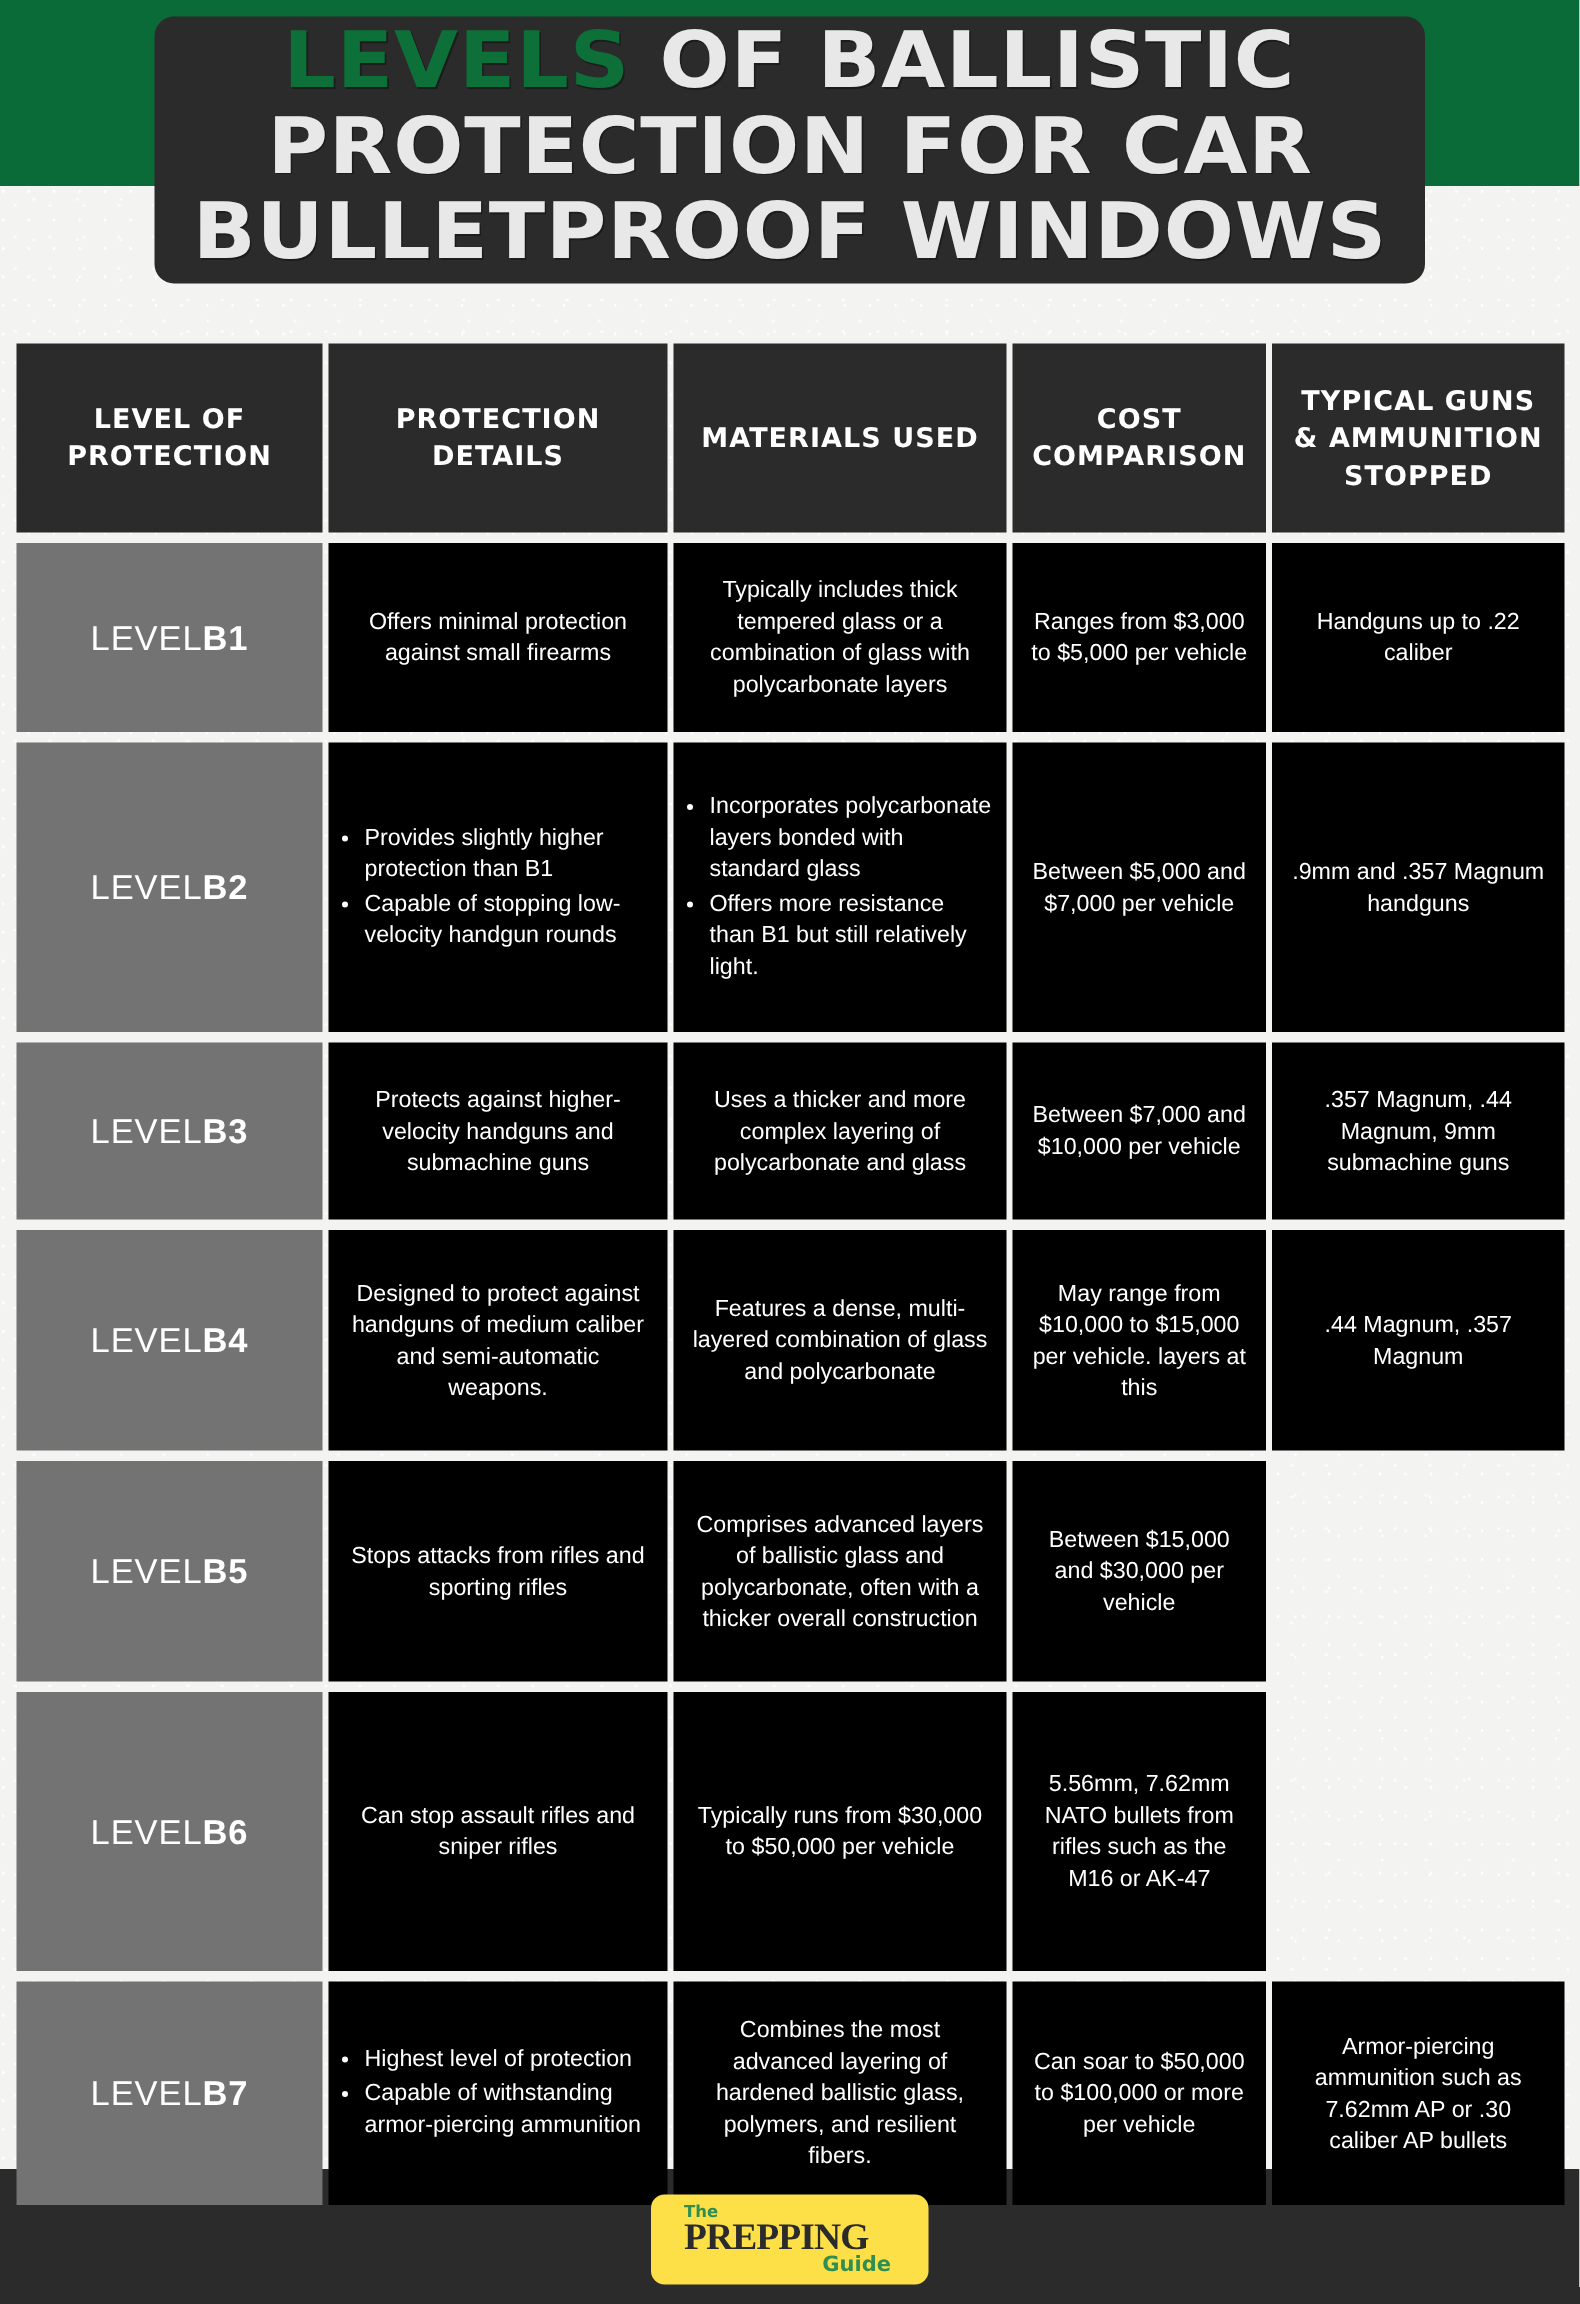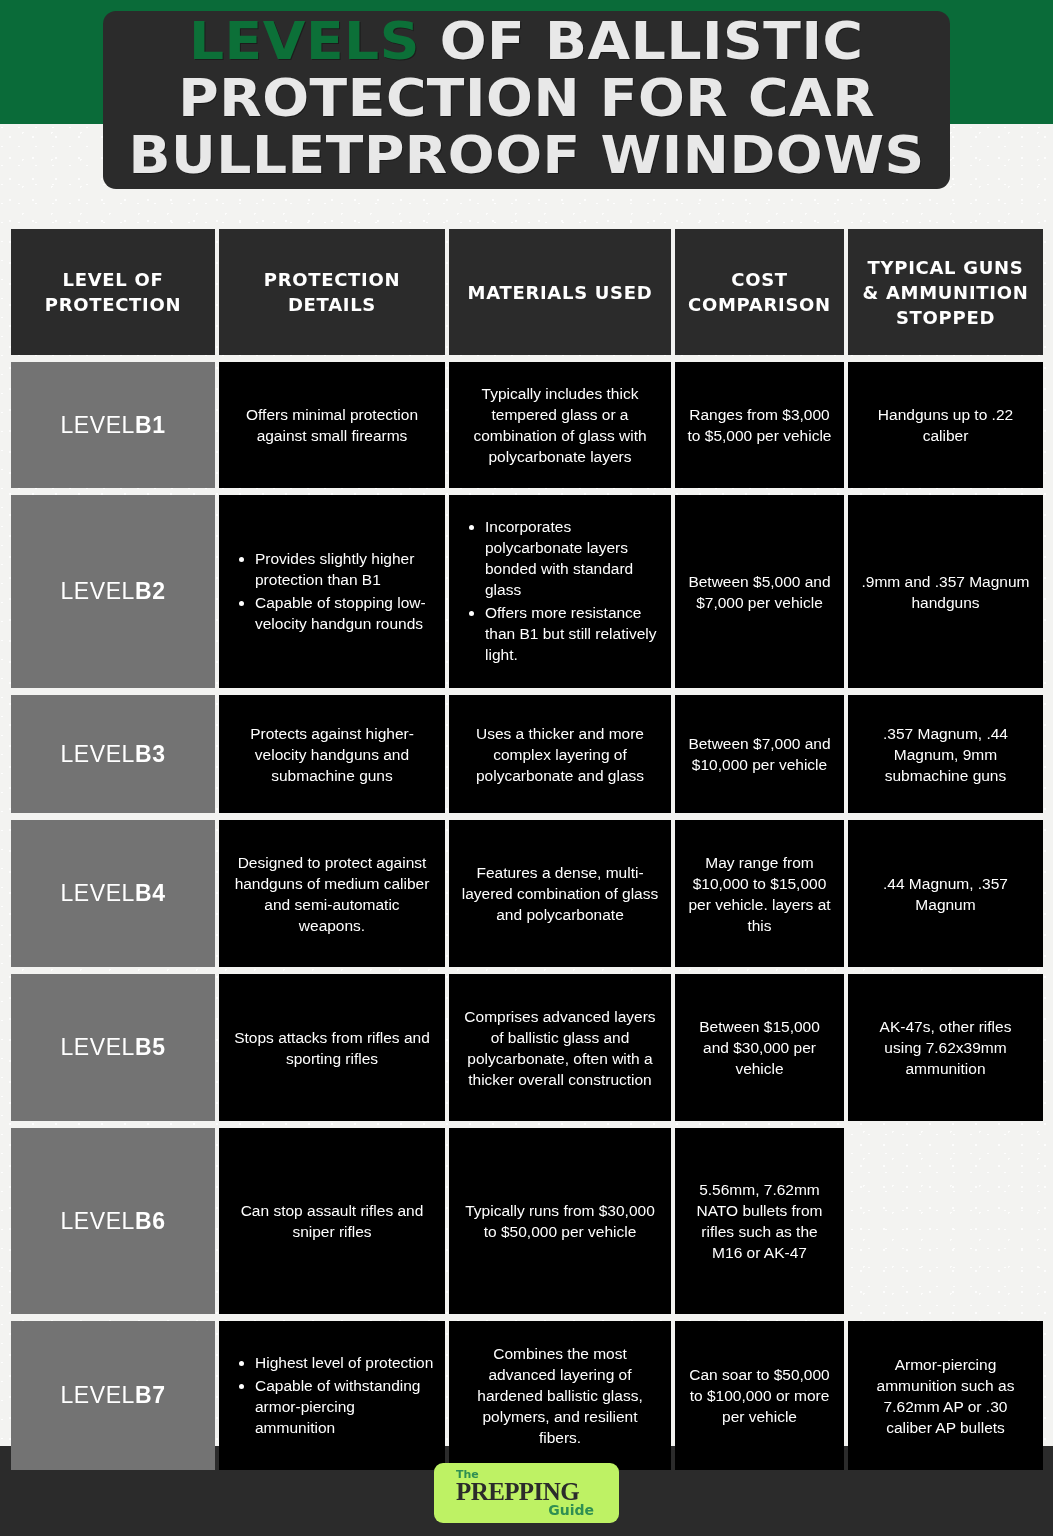--- a/index.html
+++ b/index.html
@@ -107,21 +107,21 @@
     background: #737373;
     font-size: 23px;
     letter-spacing: .6px;
     font-weight: 400;
   }
   .level-cell .lvl-code { font-weight: 800; }
   .data-cell { background: #000000; }
   .data-cell.bullets {
     justify-content: flex-start;
     text-align: left;
-    padding-left: 18px;
+    padding-left: 6px;
     padding-right: 10px;
   }
   .data-cell ul {
     list-style: disc;
     padding-left: 18px;
     margin: 0;
   }
   .data-cell ul li { margin-bottom: 2px; }
 
   
@@ -131,21 +131,21 @@
   .row-b4 .cell { min-height: 147px; }
   .row-b5 .cell { min-height: 147px; }
   .row-b6 .cell { min-height: 186px; }
   .row-b7 .cell { min-height: 149px; }
 
   
   .logo {
     position: absolute;
     left: 434px; top: 1463px;
     width: 185px; height: 60px;
-    background: #bef264;
+    background: #fde047;
     border-radius: 9px;
     z-index: 6;
     display: flex;
     flex-direction: column;
     justify-content: center;
     padding-left: 22px;
   }
   .logo-the {
     font-family: "DejaVu Sans", sans-serif;
     font-size: 11px;
@@ -253,21 +253,20 @@
   </div>
 
   <div class="row row-b5">
     <div class="cell level-cell">
         <span>LEVEL </span>
         <span class="lvl-code">B5</span>
       </div>
     <div class="cell data-cell">Stops attacks from rifles and sporting rifles</div>
     <div class="cell data-cell">Comprises advanced layers of ballistic glass and polycarbonate, often with a thicker overall construction</div>
     <div class="cell data-cell">Between $15,000 and $30,000 per vehicle</div>
-    <div class="cell data-cell">AK-47s, other rifles using 7.62x39mm ammunition</div>
   </div>
 
   <div class="row row-b6">
     <div class="cell level-cell">
         <span>LEVEL </span>
         <span class="lvl-code">B6</span>
       </div>
     <div class="cell data-cell">Can stop assault rifles and sniper rifles</div>
     <div class="cell data-cell">Typically runs from $30,000 to $50,000 per vehicle</div>
     <div class="cell data-cell">5.56mm, 7.62mm NATO bullets from rifles such as the M16 or AK-47</div>

